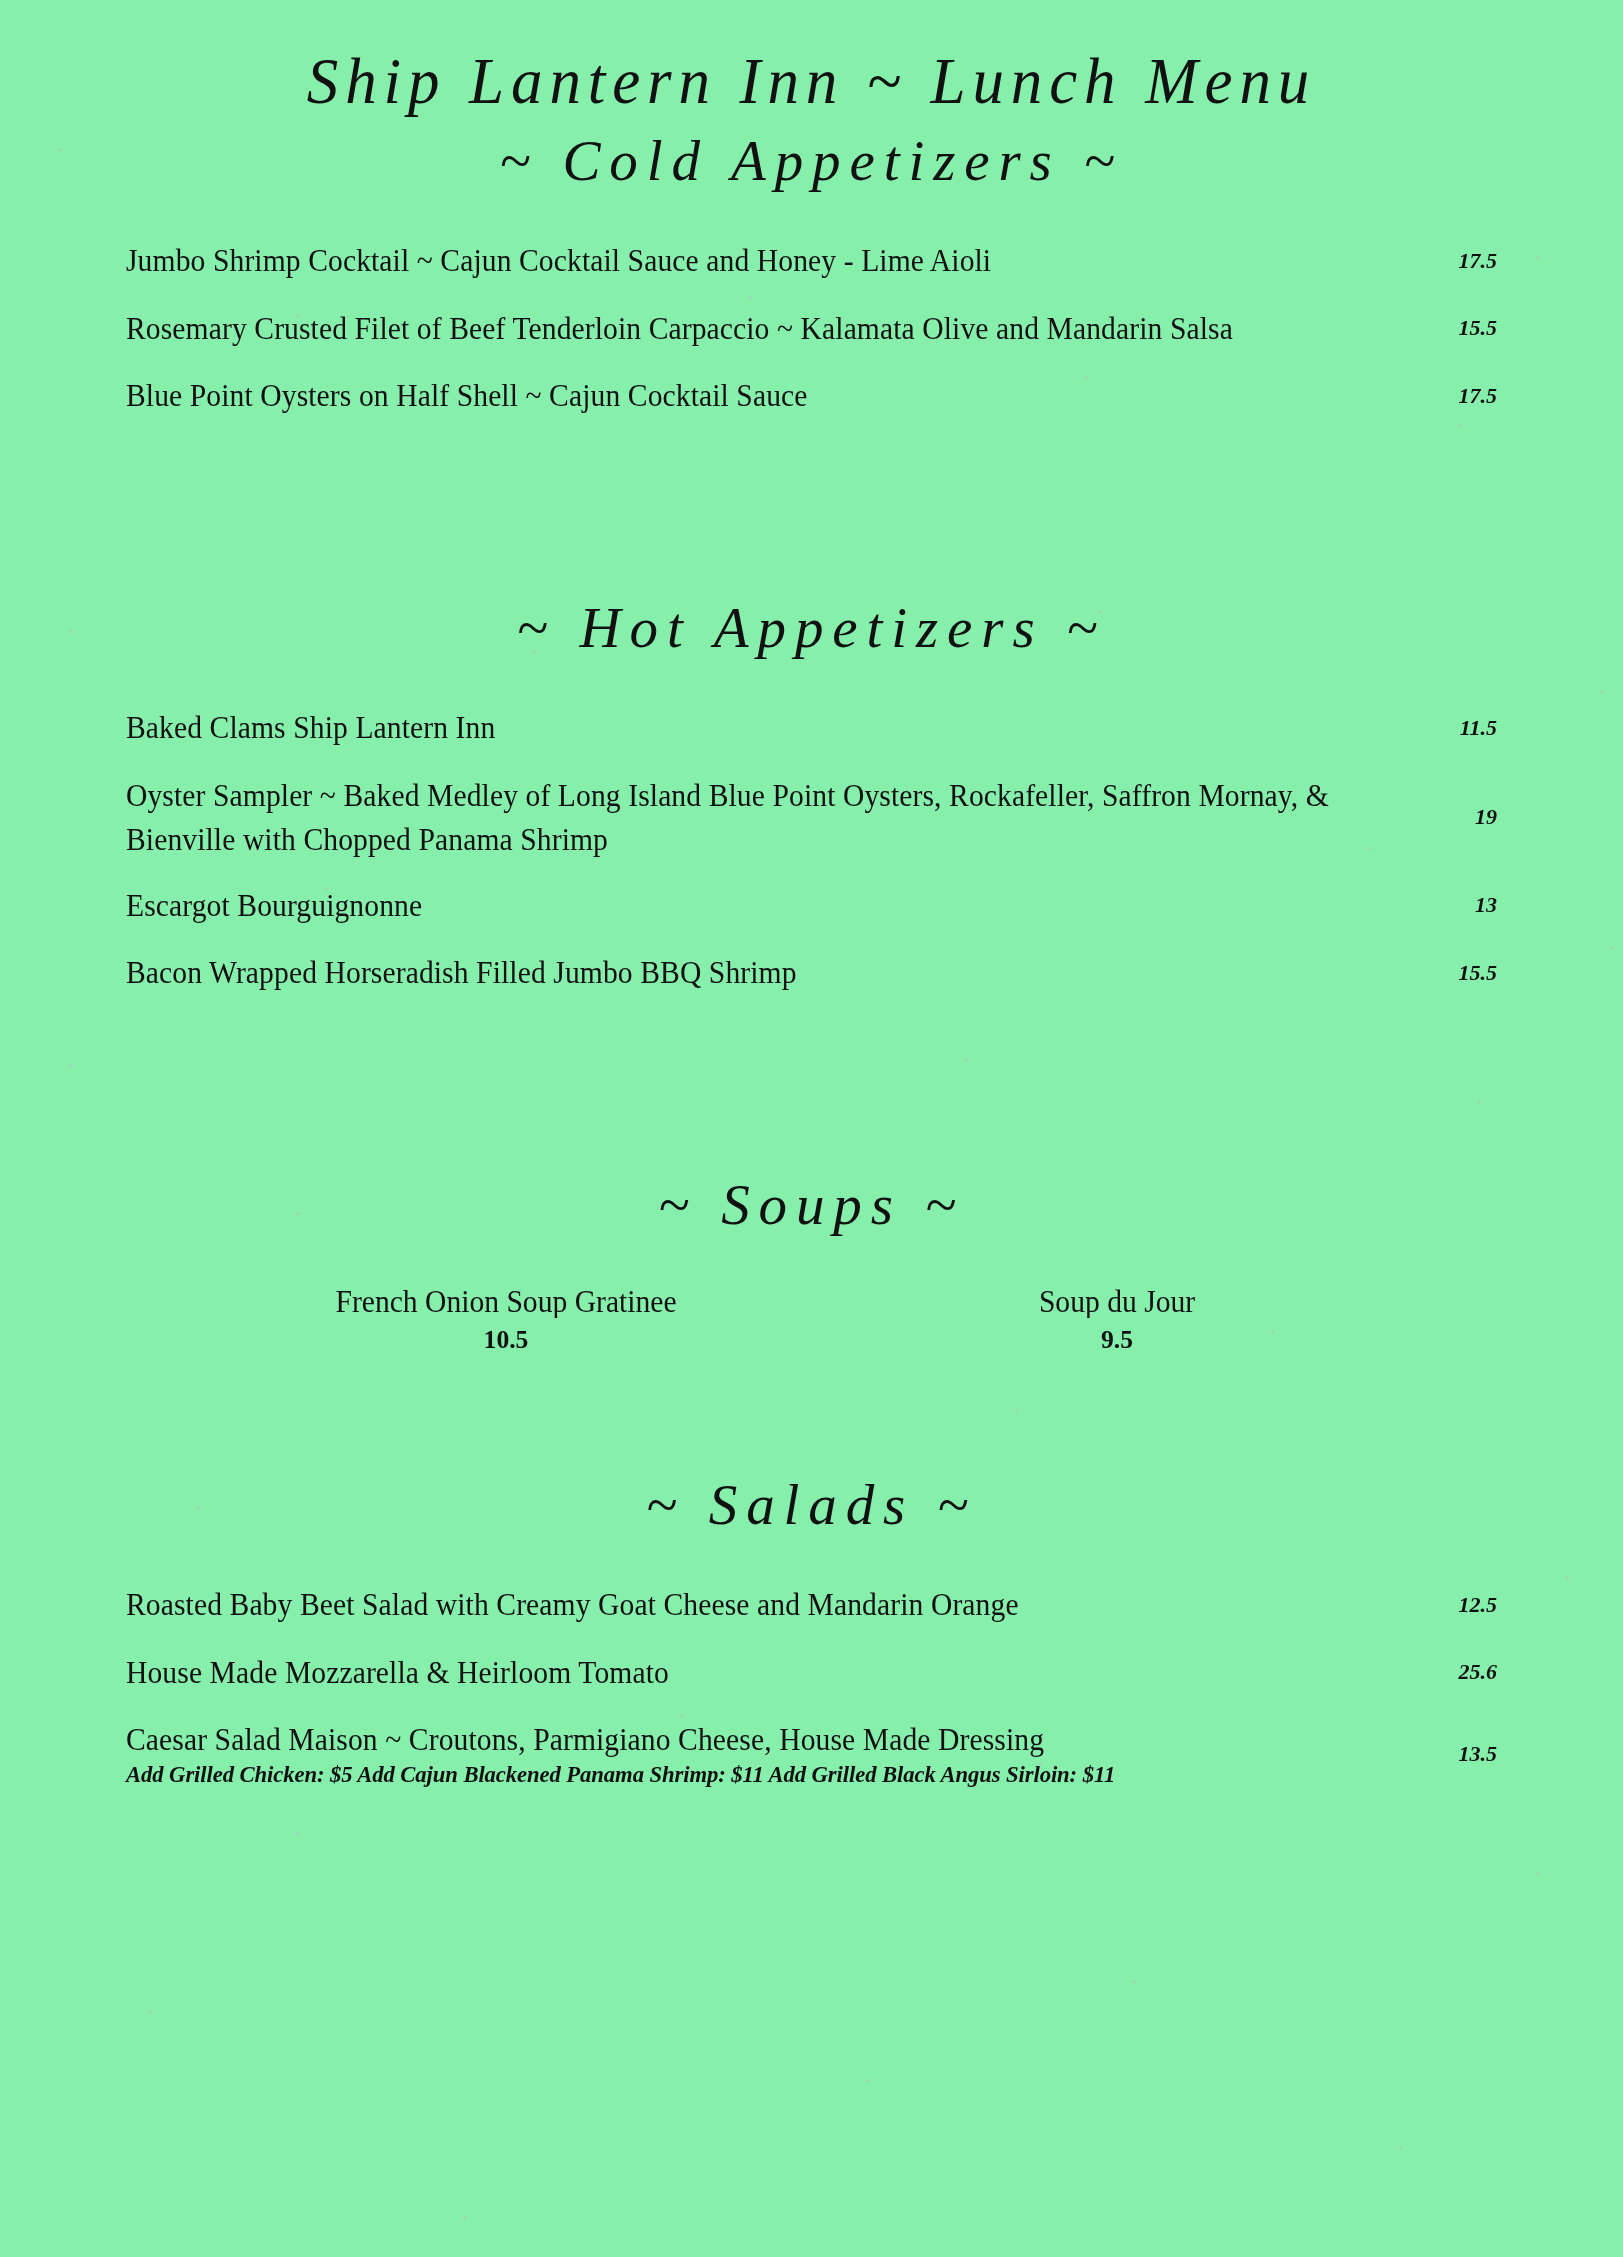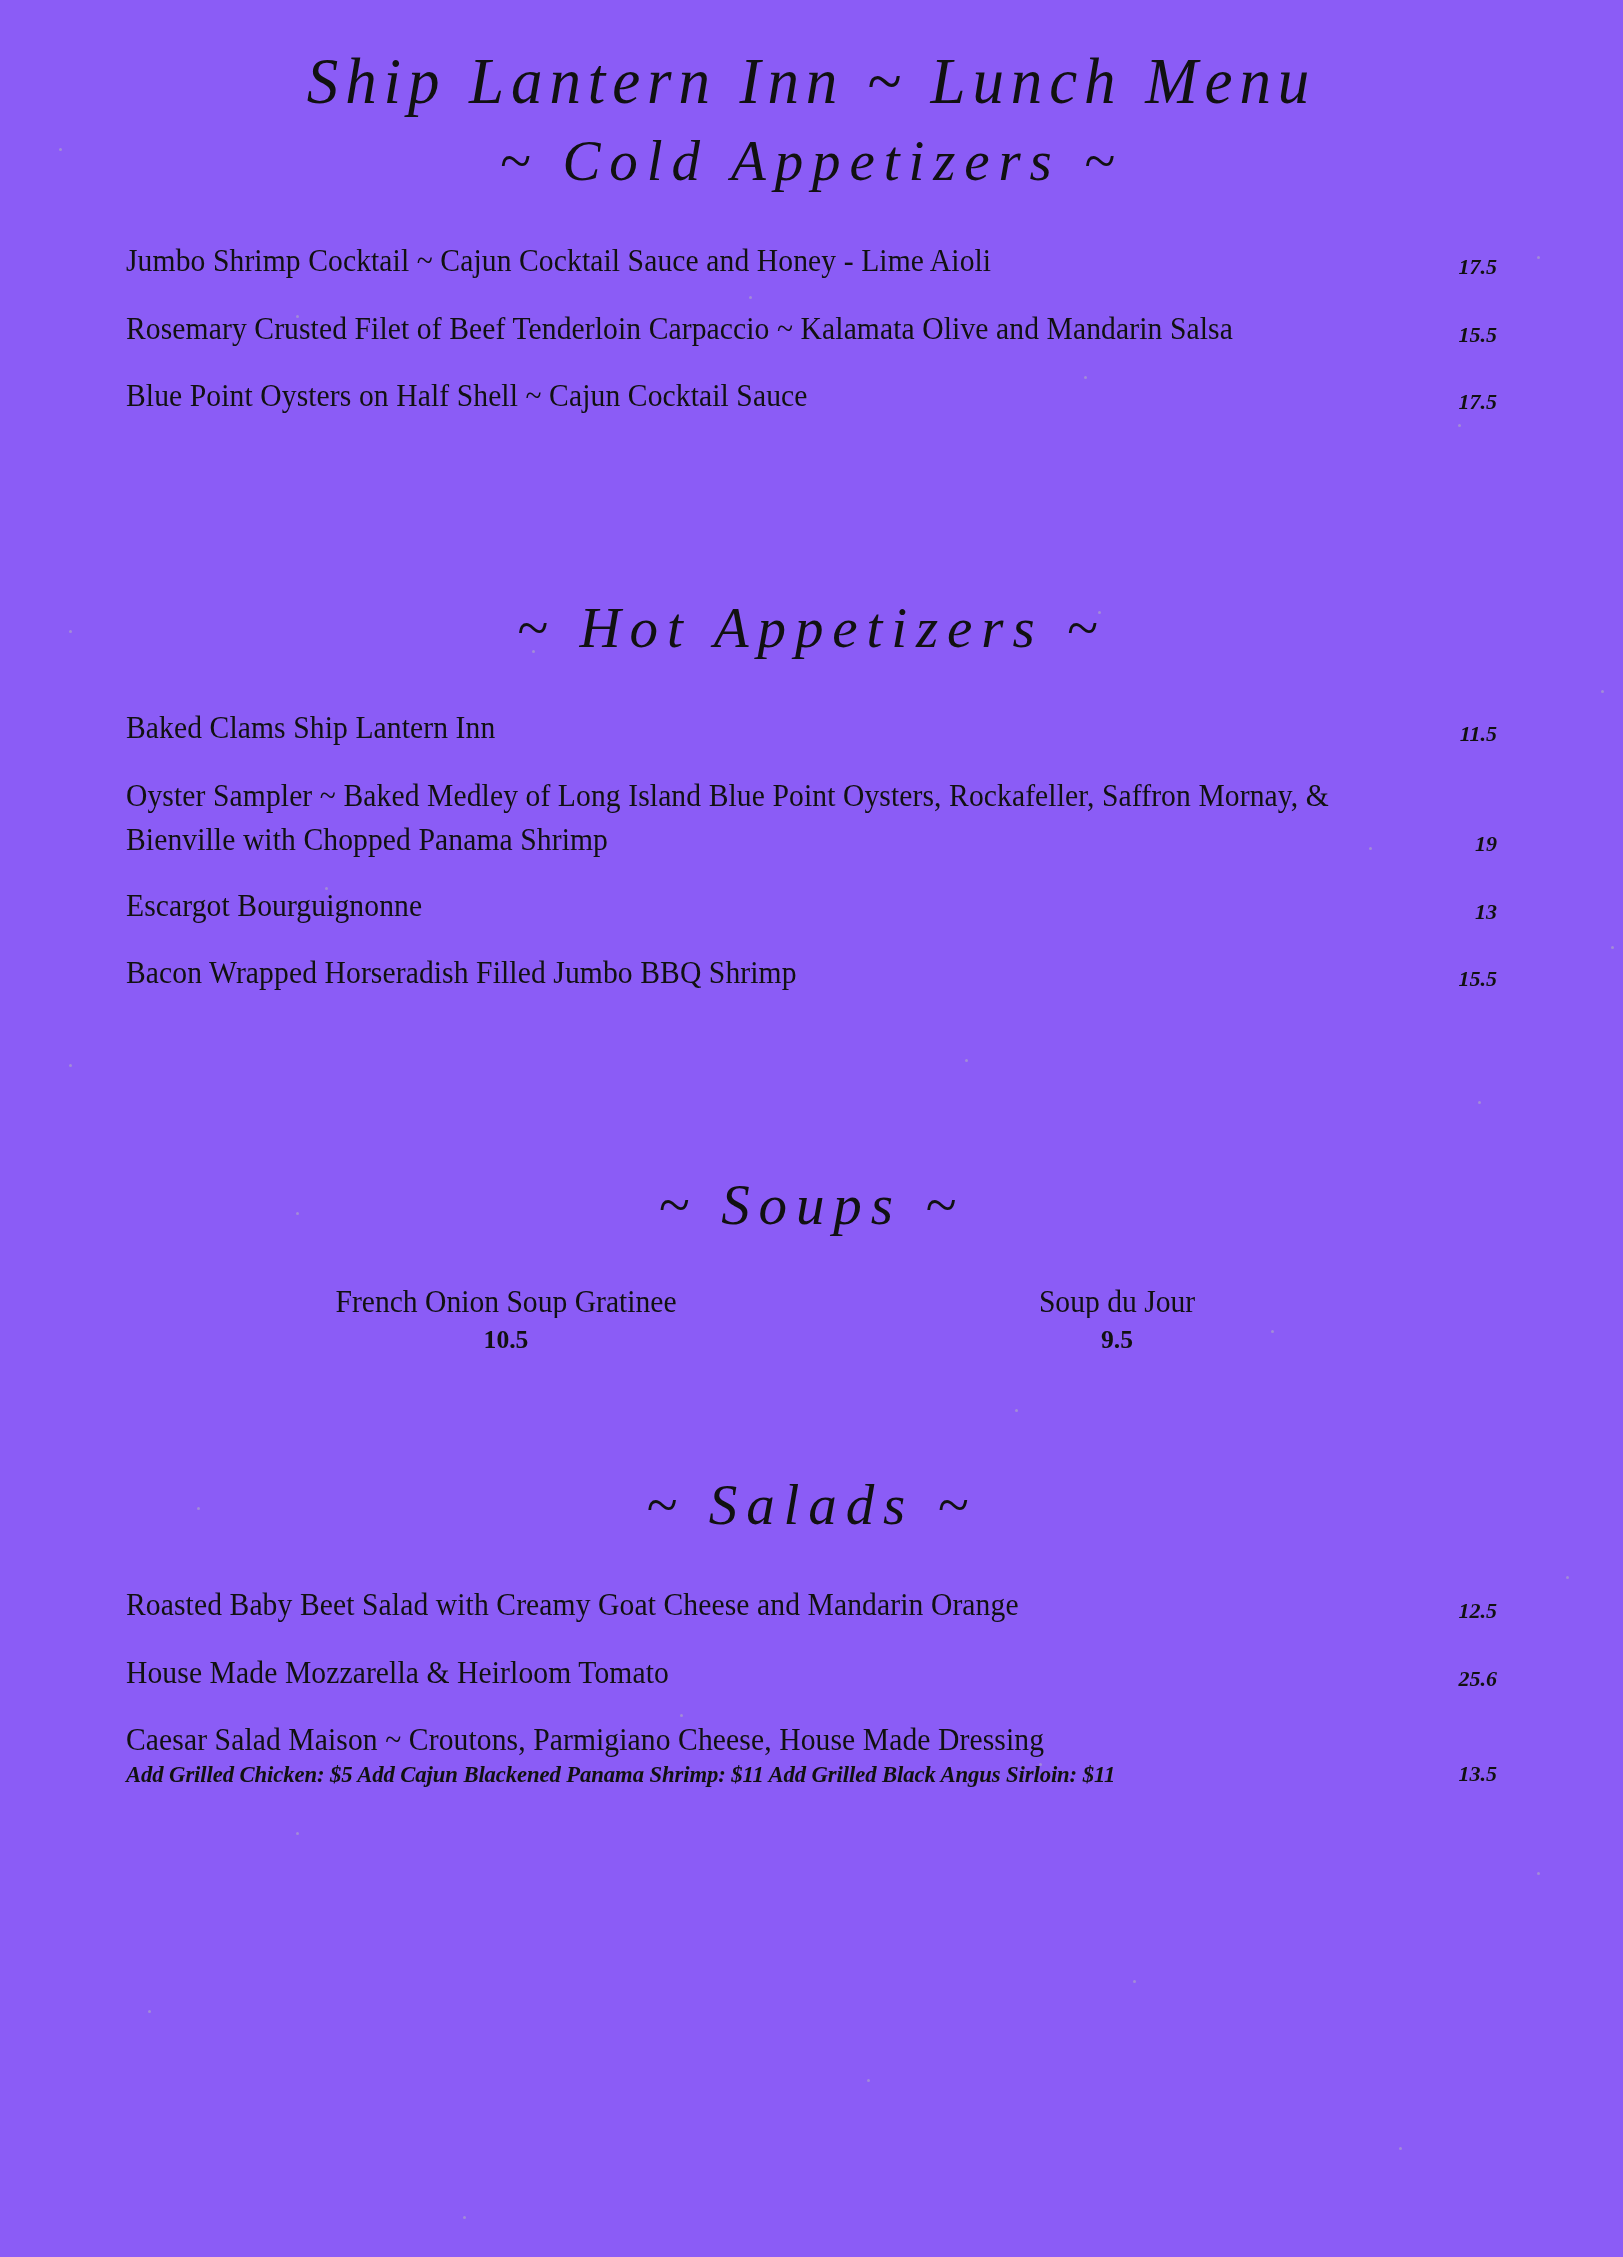--- a/index.html
+++ b/index.html
@@ -12,21 +12,21 @@
     height: 2258px;
     position: relative;
     font-family: "Liberation Serif", "DejaVu Serif", serif;
     color: #111111;
     overflow: hidden;
   }
 
   .page {
     position: absolute;
     inset: 0;
-    background: #8b5cf6;
+    background: #86efac;
     padding: 0;
   }
 
   
   .speckles {
     position: absolute;
     inset: 0;
     pointer-events: none;
     opacity: 0.5;
   }
@@ -66,21 +66,21 @@
   .section-heading.sub {
     margin-top: 16px;
   }
 
   .items {
     margin-top: 35px;
   }
 
   .item {
     display: flex;
-    align-items: flex-end;
+    align-items: center;
     justify-content: space-between;
     margin-bottom: 25.6px;
   }
   .item-name {
     font-size: 29.6px;
     line-height: 1.42;
     letter-spacing: 0.1px;
     max-width: 1271px;
     padding-right: 23.6px;
     transform: scaleY(1.06);

